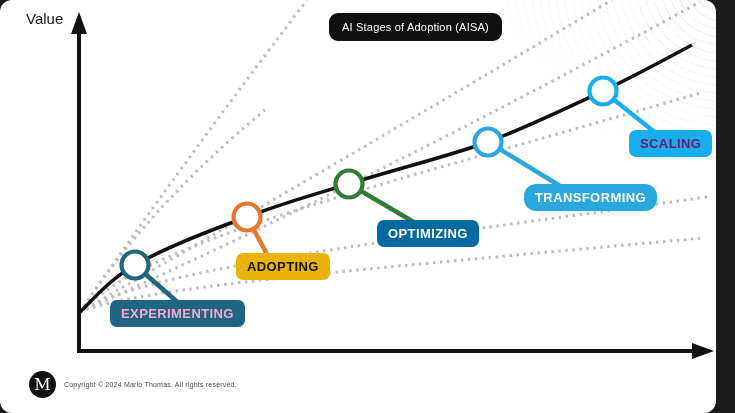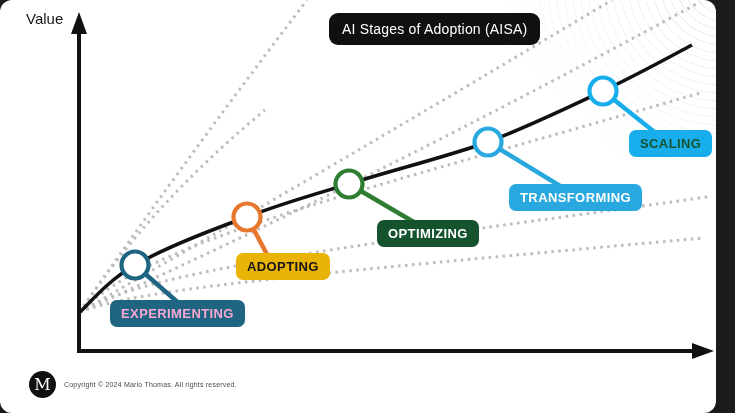--- a/index.html
+++ b/index.html
@@ -14,31 +14,31 @@
     opacity:.4; pointer-events:none;
     -webkit-mask-image:linear-gradient(225deg,#000 10%,transparent 72%);
     mask-image:linear-gradient(225deg,#000 10%,transparent 72%);
   }
   svg.canvas { position:absolute; left:0; top:0; }
   .axis-label { position:absolute; font-size:15px; color:#161616; }
   .axis-label.value { left:26px; top:10px; }
   .axis-label.investment { left:630px; top:366px; }
   .chart-title {
     position:absolute; left:329px; top:13px; background:#101010; color:#ffffff;
-    font-size:14px; letter-spacing:.2px; padding:8px 13px; border-radius:9px;
+    font-size:11px; letter-spacing:.2px; padding:8px 13px; border-radius:9px;
     white-space:nowrap;
   }
   .stage-label {
     position:absolute; font-weight:bold; font-size:13px; letter-spacing:.4px;
     padding:6px 11px; border-radius:7px; white-space:nowrap;
   }
   .lbl-experimenting { left:110px; top:300px; }
   .lbl-adopting      { left:236px; top:253px; }
   .lbl-optimizing    { left:377px; top:220px; }
-  .lbl-transforming  { left:509px; top:184px; }
+  .lbl-transforming  { left:524px; top:184px;border-radius:12px; }
   .lbl-scaling       { left:629px; top:130px; }
   .footer { position:absolute; left:29px; top:371px; display:flex; align-items:center; }
   .logo-m {
     width:27px; height:27px; border-radius:50%; background:#111;
     color:#fff; font-family:"DejaVu Serif", serif; font-size:16px;
     display:flex; align-items:center; justify-content:center;
   }
   .copyright { margin-left:8px; font-size:7px; color:#4a4a4a; letter-spacing:.2px; }
 </style>
 </head>
@@ -90,22 +90,22 @@
     <polygon points="79,12 71,34 87,34" fill="#111111"></polygon>
     <polygon points="714,351 692,343 692,359" fill="#111111"></polygon>
   </svg>
 
   <div class="axis-label value">Value</div>
 
   <div class="chart-title">AI Stages of Adoption (AISA)</div>
 
   <div class="stage-label lbl-experimenting" style="background-color: rgb(31, 100, 128); color: #f9a8d4;">EXPERIMENTING</div>
   <div class="stage-label lbl-adopting" style="background-color: #eab308; color: rgb(20, 20, 20);">ADOPTING</div>
-  <div class="stage-label lbl-optimizing" style="background-color: #14532d; color: rgb(255, 255, 255);">OPTIMIZING</div>
+  <div class="stage-label lbl-optimizing" style="background-color: #0369a1; color: rgb(255, 255, 255);">OPTIMIZING</div>
   <div class="stage-label lbl-transforming" style="background-color: rgb(41, 168, 224); color: rgb(255, 255, 255);">TRANSFORMING</div>
-  <div class="stage-label lbl-scaling" style="background-color: rgb(24, 174, 236); color: #14532d;">SCALING</div>
+  <div class="stage-label lbl-scaling" style="background-color: rgb(24, 174, 236); color: #701a75;">SCALING</div>
 
   <div class="footer">
     <div class="logo-m">M</div>
     <div class="copyright">Copyright © 2024 Mario Thomas. All rights reserved.</div>
   </div>
 
 </div>
 
 </body></html>

